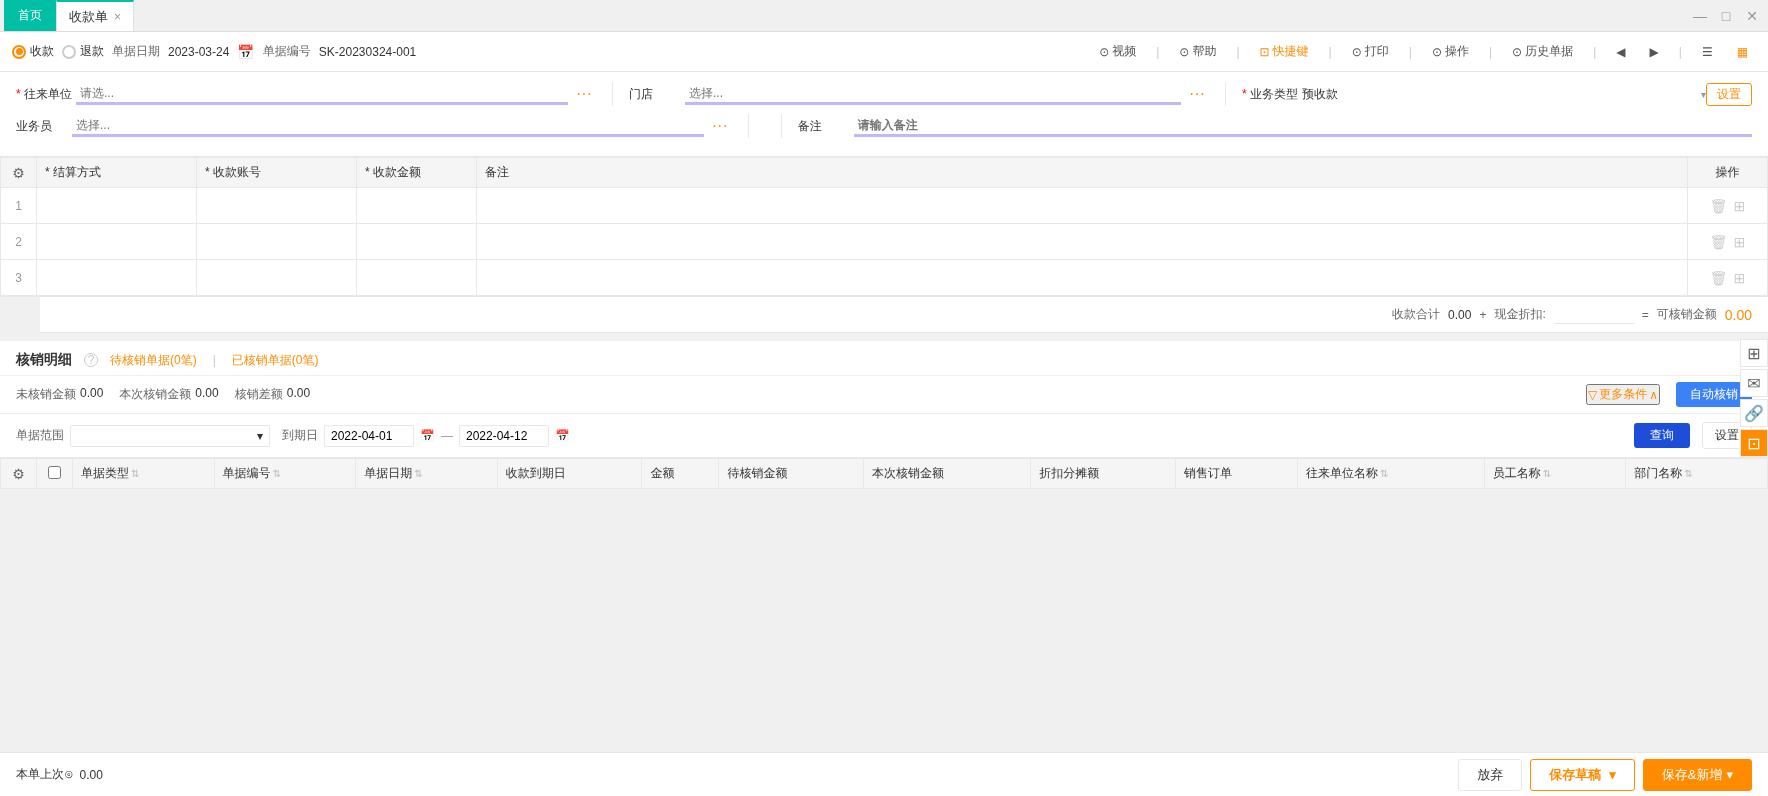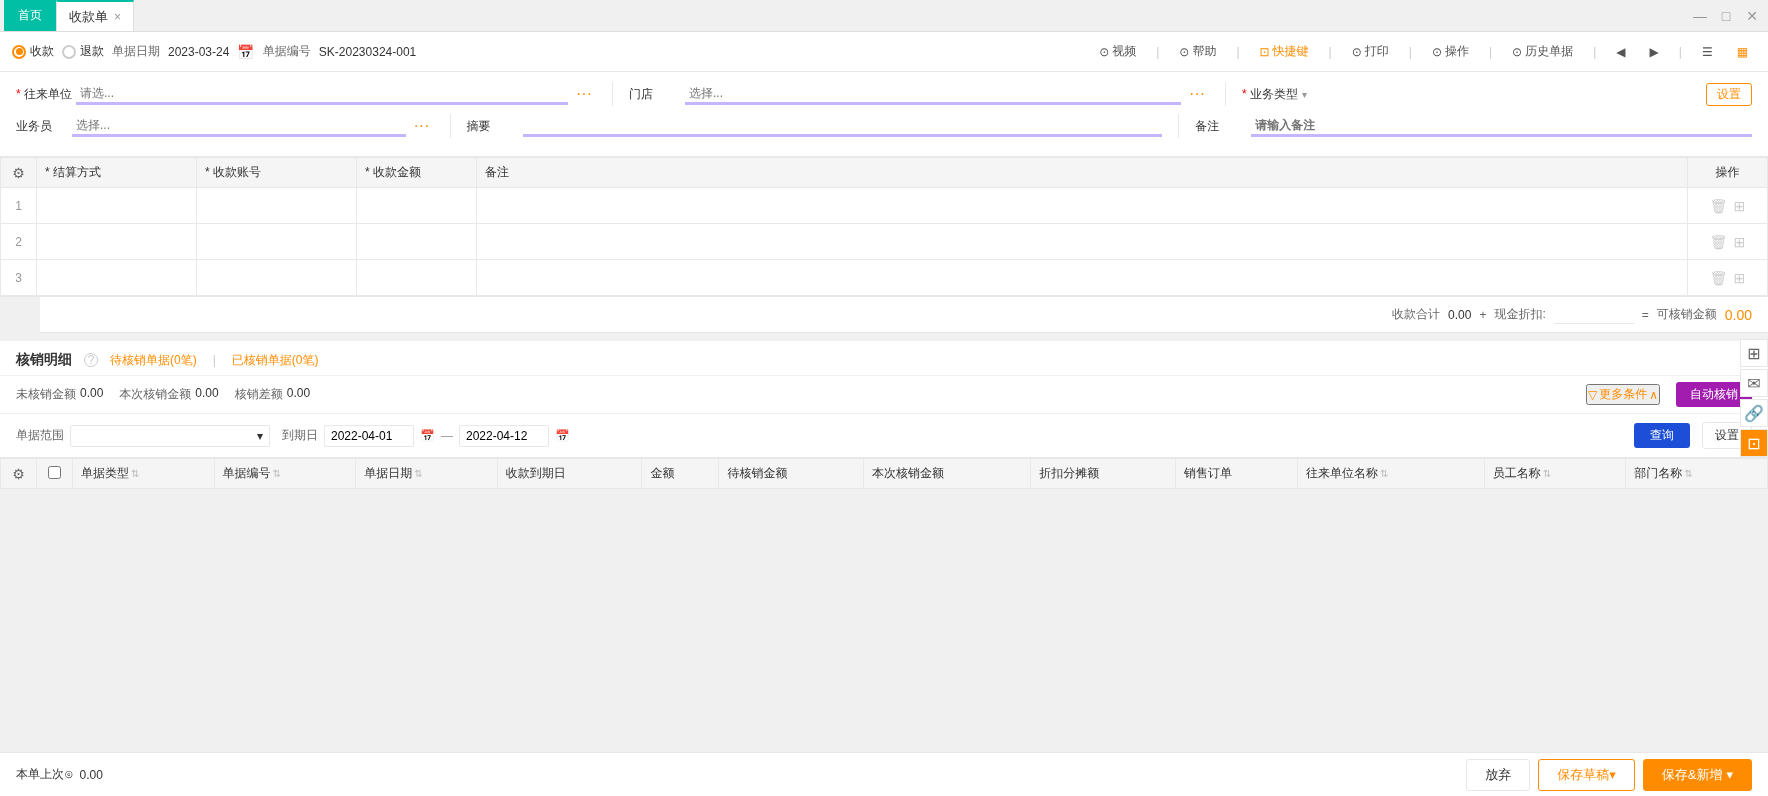--- a/index.html
+++ b/index.html
@@ -97,21 +97,21 @@
     .stats-row {
       display:flex; align-items:center; padding:6px 16px;
       background:#fff; gap:16px; font-size:12px; border-bottom:1px solid #f0f0f0;
     }
     .stats-item { display:flex; gap:4px; }
     .stats-label { color:#666; }
     .stats-val { color:#333; }
     .filter-spacer { flex:1; }
     .more-filter-btn { color:#ff8c00; cursor:pointer; font-size:12px; display:flex; align-items:center; gap:2px; }
     .auto-cancel-btn {
-      background:#a21caf; color:#fff; border:none; padding:4px 14px;
+      background:#3b82f6; color:#fff; border:none; padding:4px 14px;
       border-radius:3px; cursor:pointer; font-size:12px;
     }
 
     
     .query-area {
       background:#fff; padding:8px 16px; border-bottom:1px solid #e8e8e8;
       display:flex; align-items:center; gap:12px; flex-wrap:wrap;
     }
     .query-field { display:flex; align-items:center; gap:6px; }
     .query-label { color:#666; font-size:12px; white-space:nowrap; }
@@ -151,21 +151,21 @@
     }
     .footer-left { display:flex; align-items:center; gap:6px; font-size:12px; }
     .footer-spacer { flex:1; }
     .footer-btn {
       border:1px solid #e8e8e8; background:#fff; padding:6px 18px;
       border-radius:3px; cursor:pointer; font-size:13px; color:#333;
       margin-left:8px;
     }
     .footer-btn.primary {
       background:#fff; color:#ff8c00; border:1px solid #ff8c00;
-      display:flex; align-items:center; gap:0;
+      display:flex; align-items:center; gap:8px;font-weight:bold;
     }
     .footer-btn.primary-solid {
       background:#ff8c00; color:#fff; border:1px solid #ff8c00;
       display:flex; align-items:center; gap:4px;
     }
 
     
     .right-icons {
       position:fixed; right:0; top:50%; transform:translateY(-50%);
       display:flex; flex-direction:column; gap:2px;
@@ -273,35 +273,32 @@
       </div>
       <div class="form-divider"></div>
       <div class="form-field">
         <label class="form-label">门店</label>
         <input class="form-input" style="color: rgb(204, 204, 204);" placeholder="选择...">
         <span class="ellipsis-btn">···</span>
       </div>
       <div class="form-divider"></div>
       <div class="form-field" style="flex:0.8;">
         <label class="form-label required">业务类型</label>
+        <span style="flex:1; font-size:12px;">预收款</span>
         <span class="chevron-icon">▾</span>
       </div>
       <button class="setup-btn">设置</button>
     </div>
     <div class="form-row">
       <div class="form-field" style="flex:0.6;">
         <label class="form-label">业务员</label>
         <input class="form-input" style="color: rgb(204, 204, 204);" placeholder="选择...">
         <span class="ellipsis-btn">···</span>
       </div>
       <div class="form-divider"></div>
-      <div class="form-field">
-        <label class="form-label">摘要</label>
-        <input class="form-input" style="color: rgb(204, 204, 204);">
-      </div>
       <div class="form-divider"></div>
       <div class="form-field" style="flex:0.8;">
         <label class="form-label">备注</label>
         <input class="form-input" style="color: rgb(204, 204, 204); font-weight: bold;" placeholder="请输入备注">
       </div>
     </div>
   </div>
 
   <div class="table-container">
     <table class="data-table">

